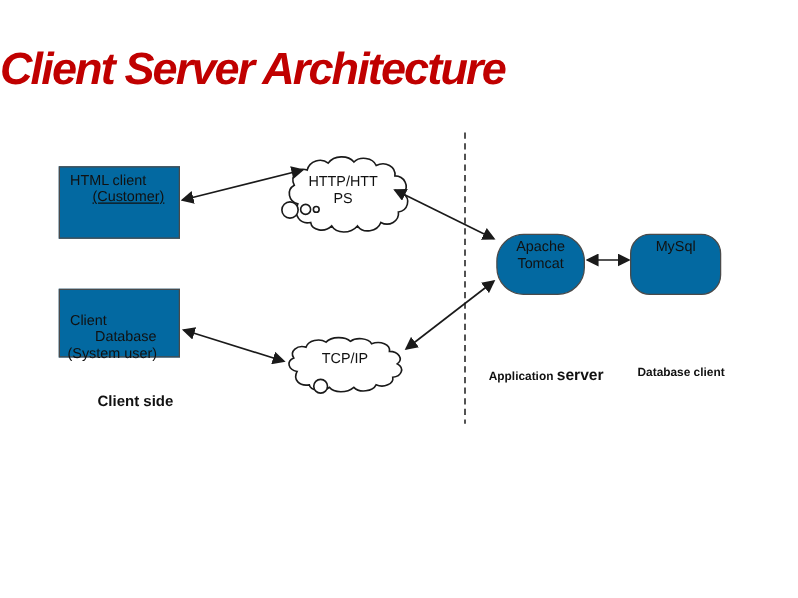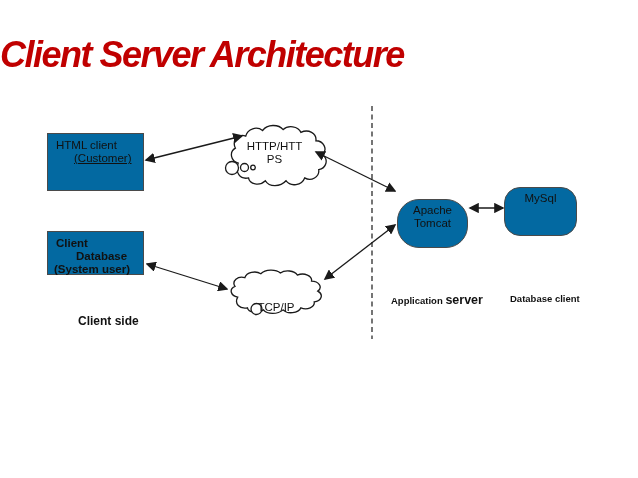--- a/index.html
+++ b/index.html
@@ -57,35 +57,35 @@
     background: #0369a1;
     box-sizing: border-box;
     font-size: 11.5px;
     line-height: 13.2px;
     color: #111111;
   }
   .box .bline { white-space: pre; }
   .htmlclient { left: 47px; top: 133px; width: 97px; height: 58px; padding-top: 5px; }
   .htmlclient .l1 { padding-left: 8px; }
   .htmlclient .l2 { padding-left: 26px; text-decoration: underline; }
-  .clientsw { left: 47px; top: 231px; width: 97px; height: 44px; padding-top: 5px; font-weight: bold; }
+  .clientsw { left: 47px; top: 231px; width: 97px; height: 55px; padding-top: 19px; }
   .clientsw .l1 { padding-left: 8px; }
   .clientsw .l2 { padding-left: 28px; }
   .clientsw .l3 { padding-left: 6px; }
-  .apache { left: 397px; top: 199px; width: 71px; height: 49px; padding-top: 4px; text-align: center; border-radius: 22px; }
+  .apache { left: 397px; top: 187px; width: 71px; height: 49px; padding-top: 4px; text-align: center; border-radius: 22px; }
   .mysql  { left: 504px; top: 187px; width: 73px; height: 49px; padding-top: 4px; text-align: center; border-radius: 16px; }
   .cloudtext {
     position: absolute;
     text-align: center;
     font-size: 11.5px;
     line-height: 13px;
     color: #111111;
   }
   .httptext { left: 222px; top: 140px; width: 105px; }
-  .tcptext  { left: 227px; top: 281px; width: 98px; margin-top: 20px; }
+  .tcptext  { left: 227px; top: 281px; width: 98px; }
   .sidelabel {
     position: absolute;
     font-weight: bold;
     color: #111111;
     white-space: nowrap;
   }
   .clientside { left: 78px; top: 314px; font-size: 12px; }
   .appserver  { left: 391px; top: 293px; font-size: 9.5px; }
   .appserver .big { font-size: 12.5px; }
   .dbserver   { left: 510px; top: 293px; font-size: 9.5px; }

